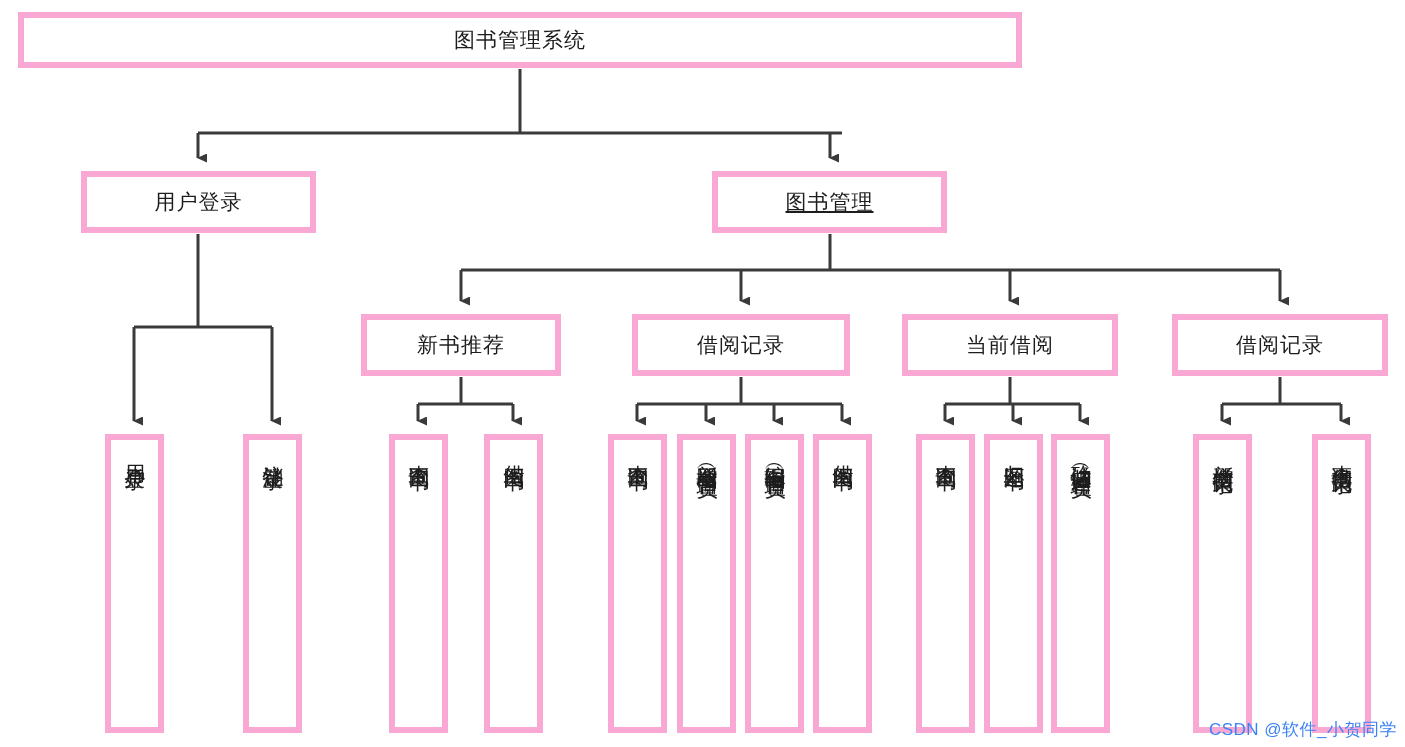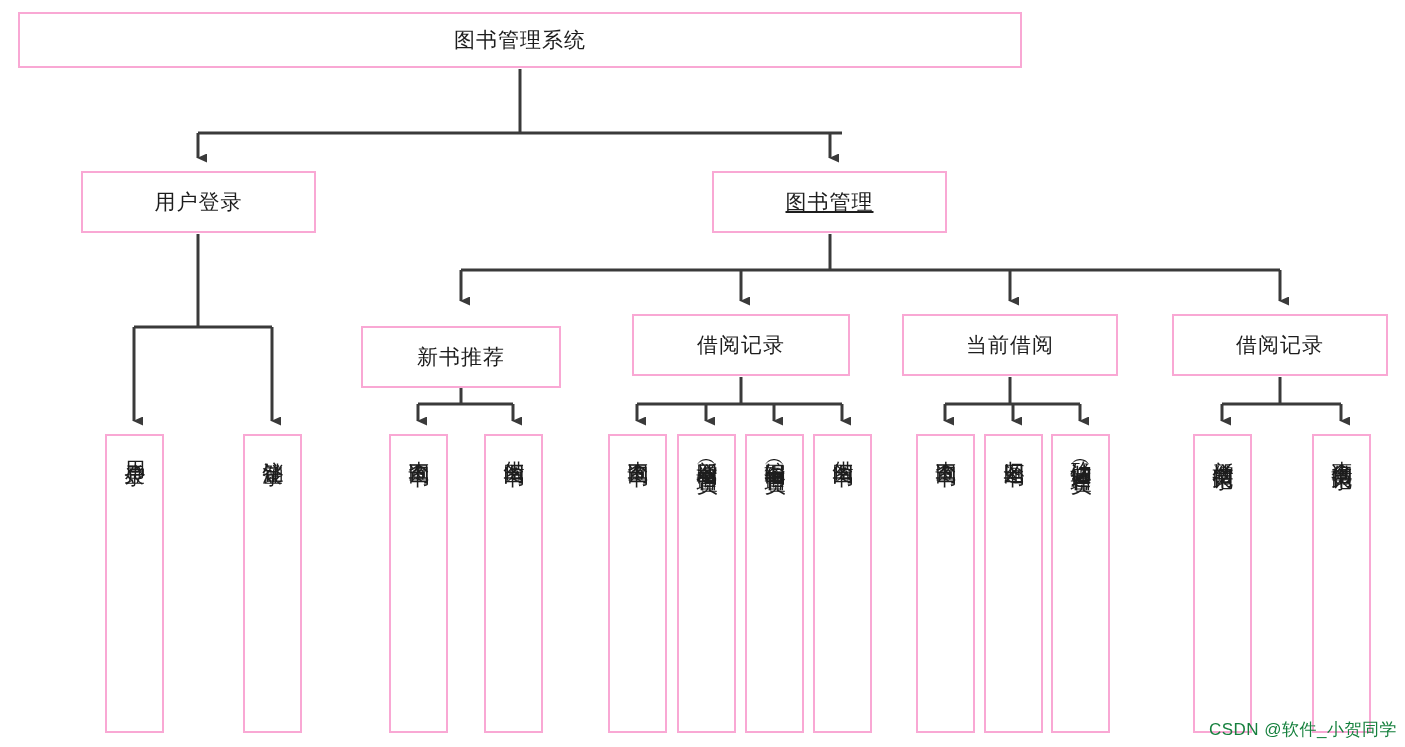--- a/index.html
+++ b/index.html
@@ -23,21 +23,21 @@
     left: 0;
     top: 0;
     width: 1405px;
     height: 747px;
     pointer-events: none;
   }
   .node {
     position: absolute;
     box-sizing: border-box;
     background: #ffffff;
-    border: 2px solid #f9a8d4;
+    border: 6px solid #f9a8d4;
     display: flex;
     align-items: center;
     justify-content: center;
     color: #1d1d1d;
     overflow: hidden;
   }
   .node.h-node {
     font-size: 21px;
     line-height: 1.2;
     letter-spacing: 1px;
@@ -58,21 +58,21 @@
     text-align: left;
   }
   .h-label {
     display: block;
   }
   #watermark {
     position: absolute;
     right: 8px;
     bottom: 6px;
     font-size: 17px;
-    color: #15803d;
+    color: #3b82f6;
     letter-spacing: 0.5px;
     white-space: nowrap;
     pointer-events: none;
   }
 </style>
 </head>
 <body>
 
 <div id="diagram-root">
 
@@ -130,21 +130,21 @@
     <span class="h-label">图书管理系统</span>
   </div>
 
   <div class="node h-node" style="left:81px; top:171px; width:235px; height:62px;">
     <span class="h-label">用户登录</span>
   </div>
   <div class="node h-node" style="left:712px; top:171px; width:235px; height:62px;text-decoration:underline;">
     <span class="h-label">图书管理</span>
   </div>
 
-  <div class="node h-node" style="left:361px; top:326px; width:200px; height:62px;">
+  <div class="node h-node" style="left:361px; top:314px; width:200px; height:62px;">
     <span class="h-label">新书推荐</span>
   </div>
   <div class="node h-node" style="left:632px; top:314px; width:218px; height:62px;">
     <span class="h-label">借阅记录</span>
   </div>
   <div class="node h-node" style="left:902px; top:314px; width:216px; height:62px;">
     <span class="h-label">当前借阅</span>
   </div>
   <div class="node h-node" style="left:1172px; top:314px; width:216px; height:62px;">
     <span class="h-label">借阅记录</span>

